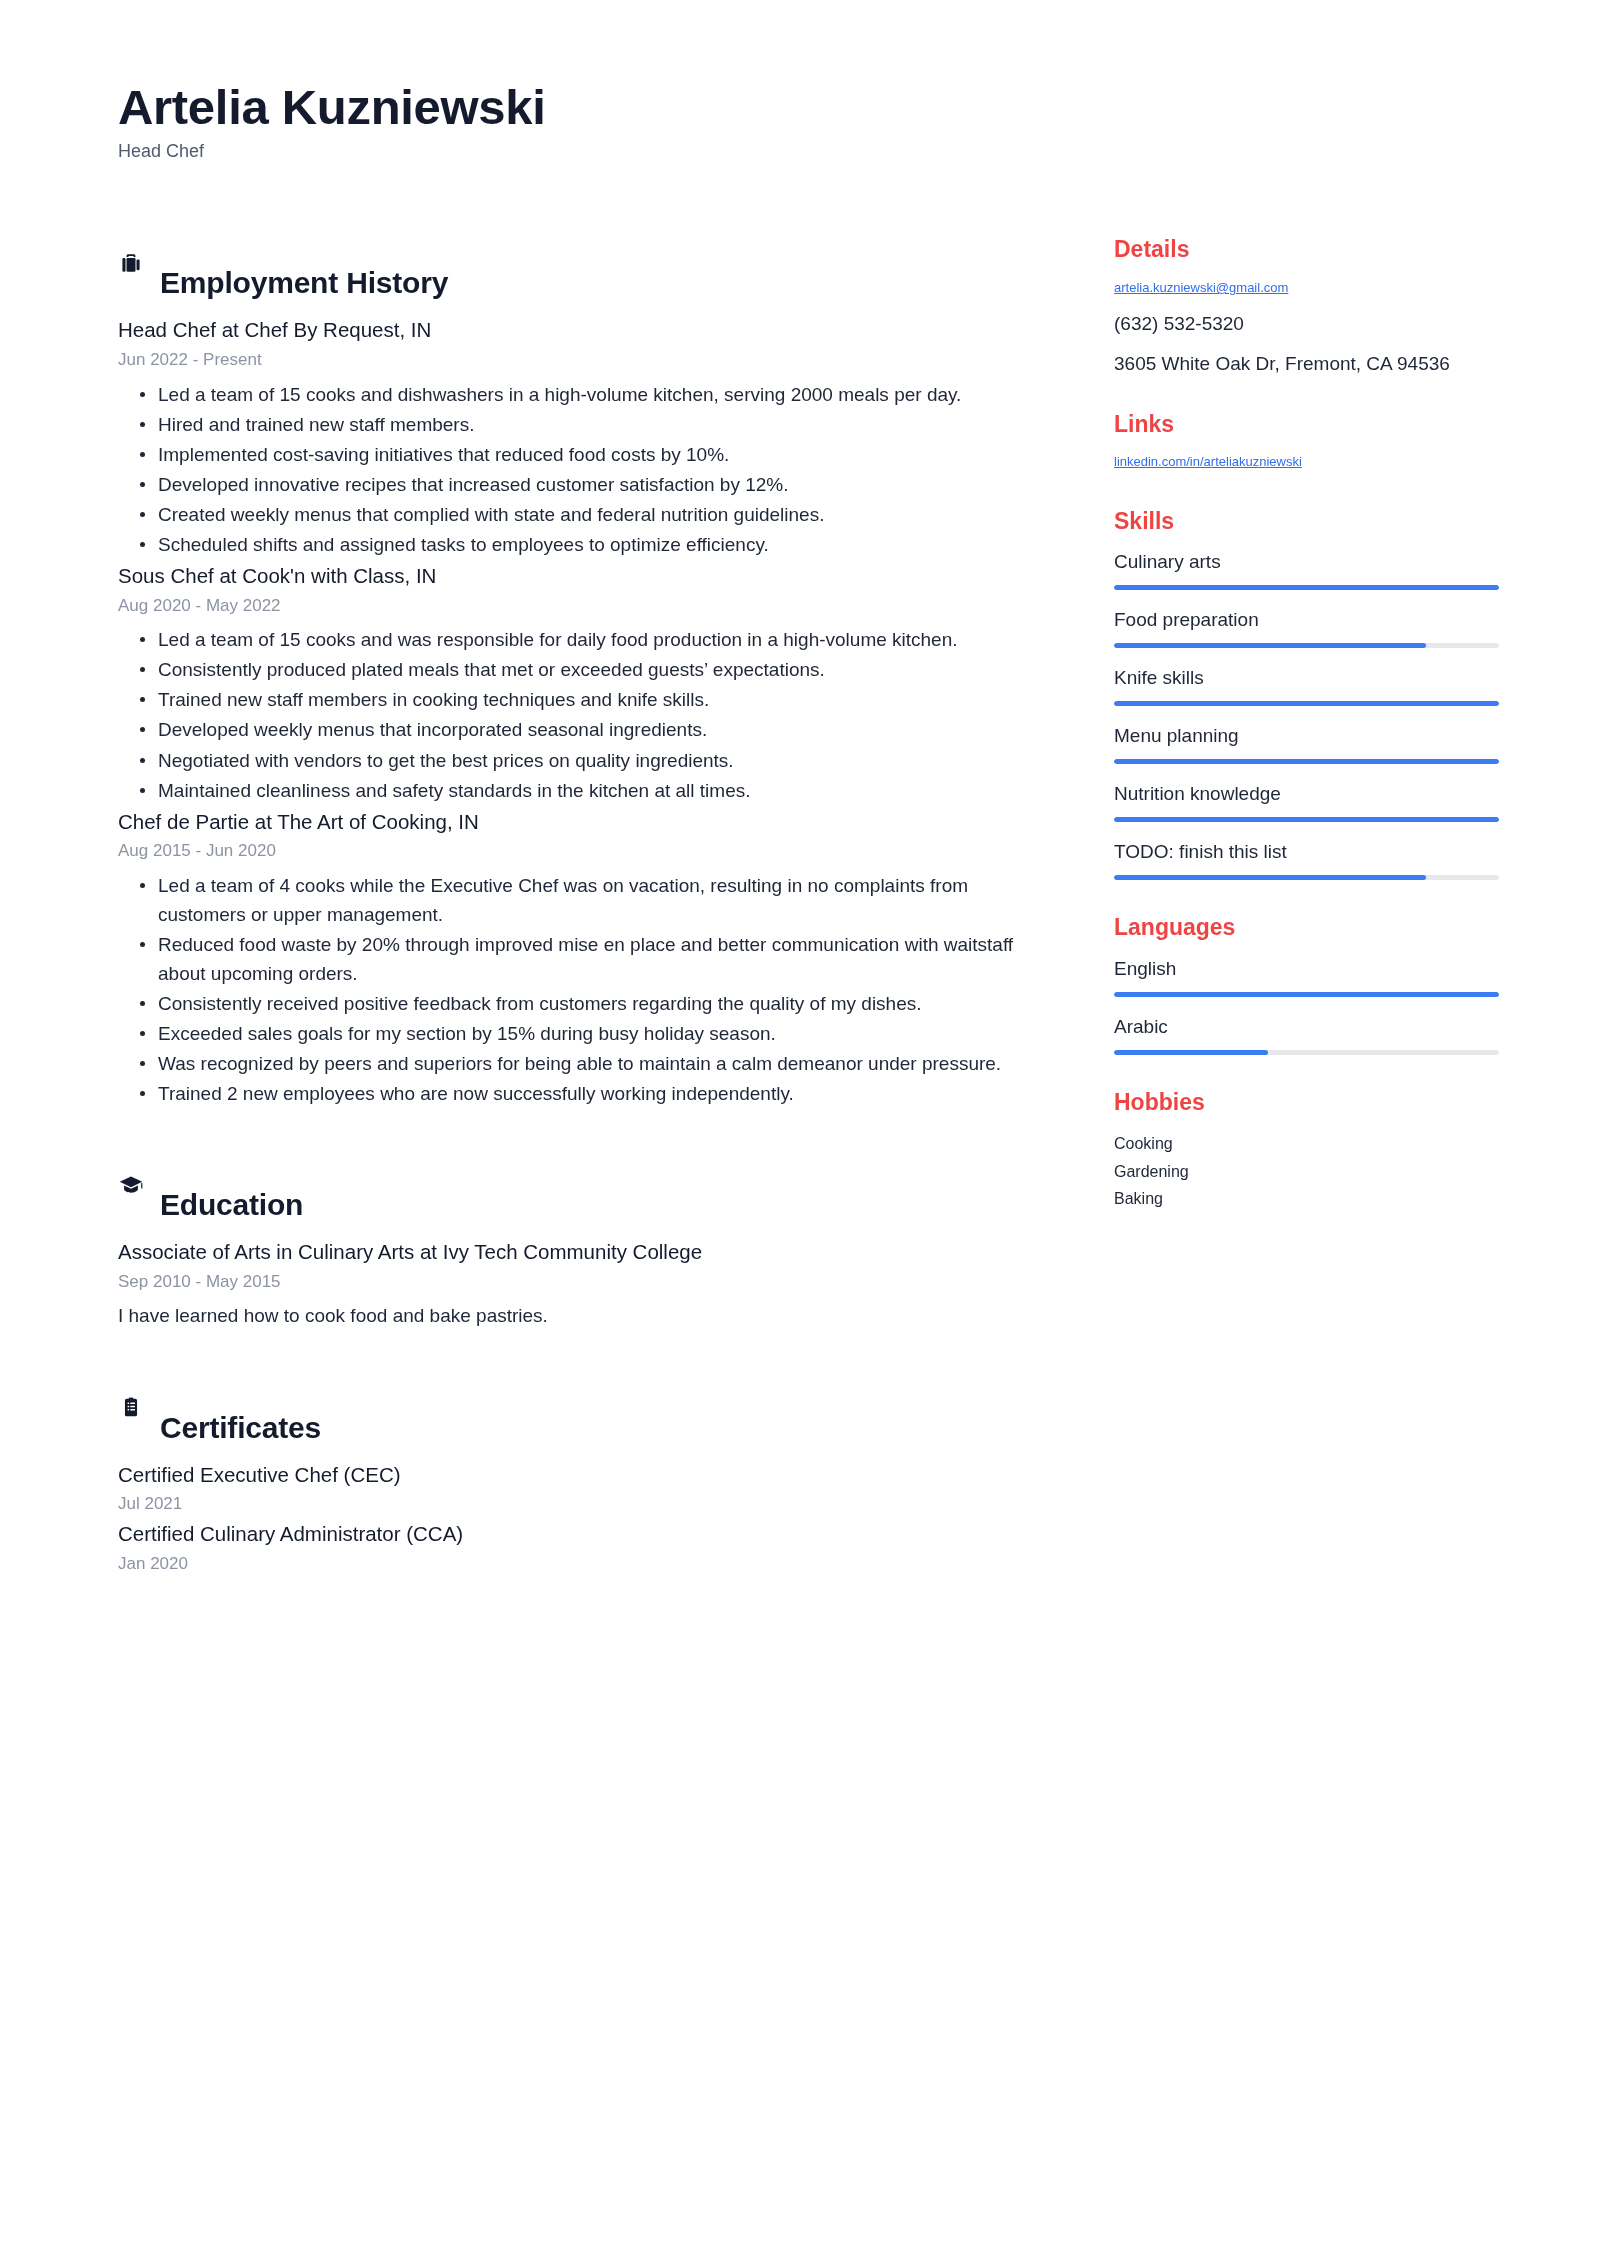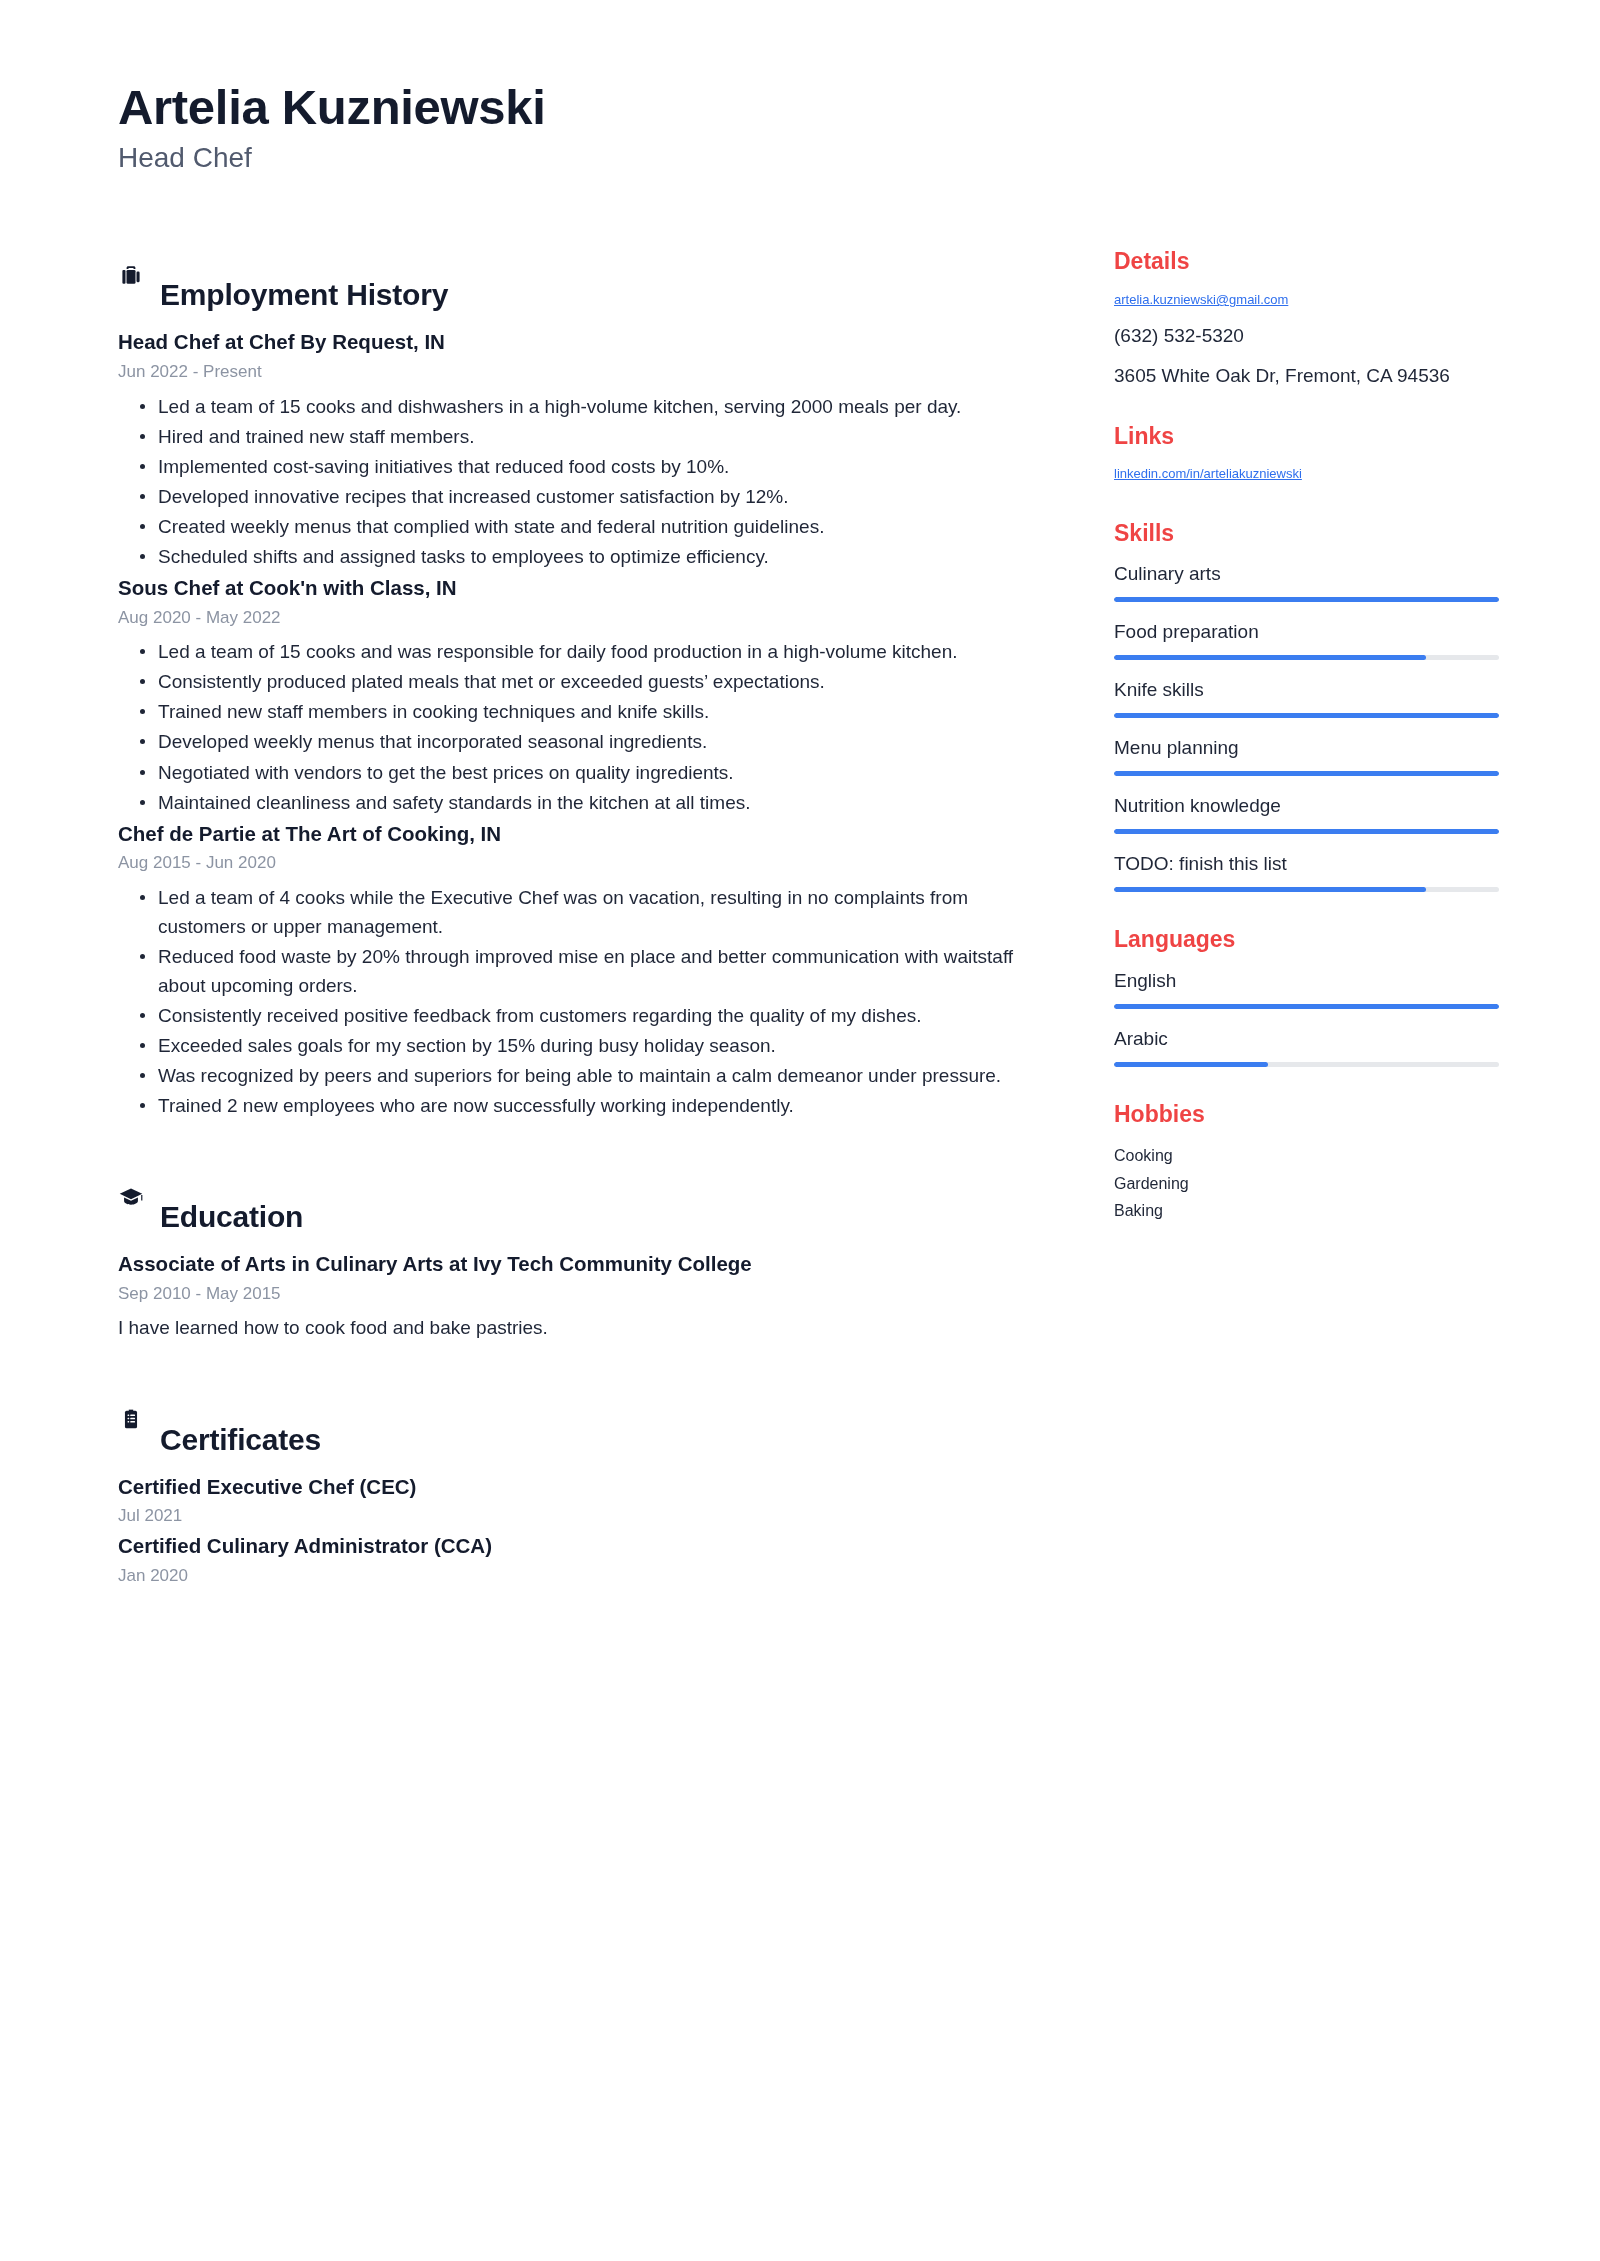--- a/index.html
+++ b/index.html
@@ -26,21 +26,21 @@
 
   .full-name {
     font-size: 49px;
     font-weight: 700;
     letter-spacing: -0.3px;
     color: #141b2d;
     line-height: 1.12;
   }
 
   .job-title {
-    font-size: 28px;
+    font-size: 18px;
     font-weight: 400;
     color: #515a6e;
     margin-top: 6px;
     line-height: 1.2;
   }
 
   
   .body-cols {
     display: flex;
     align-items: flex-start;
@@ -78,21 +78,21 @@
     letter-spacing: -0.2px;
     line-height: 1.1;
     margin-top: 40px;
   }
 
   
   .entry { margin-bottom: 2px; }
 
   .entry-title {
     font-size: 20.5px;
-    font-weight: 700;
+    font-weight: 400;
     color: #141b2d;
     line-height: 1.45;
     margin-top: 0;
   }
 
   .entry-date {
     font-size: 17px;
     font-weight: 400;
     color: #8c94a3;
     line-height: 1.5;

